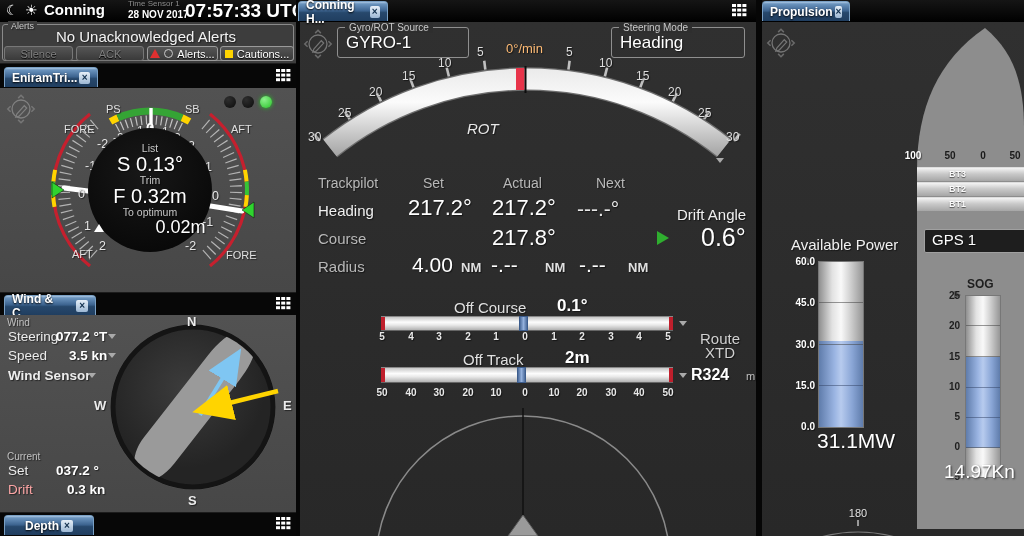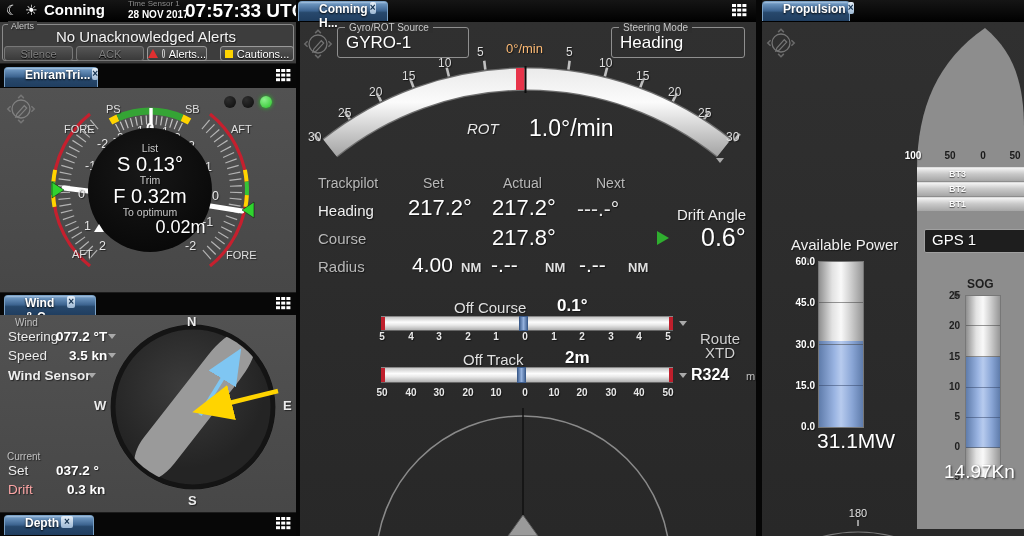--- a/index.html
+++ b/index.html
@@ -5,21 +5,21 @@
   html,body{margin:0;padding:0;background:#111;font-family:"Liberation Sans",sans-serif;}
   #root{position:relative;width:1024px;height:536px;overflow:hidden;background:#262626;}
   .s{position:absolute;white-space:nowrap;text-shadow:1px 1px 1px rgba(0,0,0,.5);}
   .nos{text-shadow:none;}
   .panel-dark{position:absolute;background:linear-gradient(180deg,#303030,#282828);}
   .panel-gray{position:absolute;background:linear-gradient(180deg,#525252,#474747);}
   .strip{position:absolute;background:#070707;border-top:1px solid #1c1c1c;}
   .tab{position:absolute;height:20px;box-sizing:border-box;border-radius:4px 4px 0 0;
        background:linear-gradient(180deg,#aac6e2 0%,#6b94be 10%,#3d6490 46%,#27486c 56%,#203e60 100%);
        border:1px solid #7aa0c4;border-bottom:none;color:#fff;font-size:12px;font-weight:700;
-       display:flex;gap:2px;padding:0 20px;text-shadow:0 1px 2px #000;cursor:default;}
+       display:flex;align-items:center;gap:2px;padding:0 7px;text-shadow:0 1px 2px #000;cursor:default;}
   .tab-close{width:12px;height:12px;border-radius:2px;background:linear-gradient(#e6eff8,#9db8d4);
        color:#12304e;font-size:10px;font-weight:700;line-height:12px;text-align:center;text-shadow:none;}
   .grid-icon{position:absolute;width:15px;height:13px;}
   .grid-icon::before{content:"";position:absolute;left:0;top:0;width:3.6px;height:3.4px;background:#fff;
        box-shadow:5.2px 0 #fff,10.4px 0 #fff,0 4.6px #fff,5.2px 4.6px #fff,10.4px 4.6px #fff,0 9.2px #fff,5.2px 9.2px #fff,10.4px 9.2px #fff;}
   .btn{position:absolute;height:15px;box-sizing:border-box;border:1px solid #9a9a9a;border-radius:3px;
        background:linear-gradient(#555,#3a3a3a);color:#fff;font-size:11px;display:flex;align-items:center;
        justify-content:center;gap:4px;text-shadow:0 1px 1px #000;}
   .btn.disabled{color:#7d7d7d;border-color:#777;}
   .caret{position:absolute;width:0;height:0;border-left:4px solid transparent;border-right:4px solid transparent;border-top:5px solid #aaa;}
@@ -75,21 +75,21 @@
   <div class="s" style="left:0;top:22px;width:296px;height:41px;background:#3d3d3d;"></div>
   <div class="fieldset" style="left:2px;top:24px;width:292px;height:37px;border-color:#8a8a8a;"></div>
   <span class="s" style="left:8px;top:21px;font-size:9px;color:#c8c8c8;background:#3d3d3d;padding:0 3px;">Alerts</span>
   <span class="s" style="left:0;top:28px;width:292px;text-align:center;color:#f2f2f2;font-size:15px;">No Unacknowledged Alerts</span>
   <div class="btn disabled" style="left:4px;top:46px;width:69px;">
     <span>Silence</span>
   </div>
   <div class="btn disabled" style="left:76px;top:46px;width:68px;">
     <span>ACK</span>
   </div>
-  <div class="btn" style="left:147px;top:46px;width:60px;">
+  <div class="btn" style="left:147px;top:46px;width:71px;">
     <span class="tri-red"></span>
     <span class="circ-gray"></span>
     <span>Alerts...</span>
   </div>
   <div class="btn" style="left:220px;top:46px;width:74px;">
     <span class="sq-yellow"></span>
     <span>Cautions...</span>
   </div>
 
   <div class="strip" style="left:0;top:63px;width:296px;height:25px;"></div>
@@ -164,21 +164,21 @@
   </div>
 
   <div class="strip" style="left:0;top:292px;width:296px;height:23px;"></div>
   <div class="tab" style="left:4px;top:295px;width:92px;">
     <span>Wind &amp; C...</span>
     <span class="tab-close">×</span>
   </div>
   <div class="grid-icon" style="left:276px;top:297px;"></div>
 
   <div class="panel-gray" style="left:0;top:315px;width:296px;height:197px;"></div>
-  <span class="s" style="left:7px;top:317px;font-size:10px;color:#c0c0c0;margin-left:8px;">Wind</span>
+  <span class="s" style="left:7px;top:317px;font-size:10px;color:#c0c0c0;">Wind</span>
   <span class="s" style="left:8px;top:329px;font-size:13.5px;color:#ececec;">Steering</span>
   <span class="s" style="left:56px;top:329px;font-size:13.5px;font-weight:700;color:#fff;">077.2 °T</span>
   <i class="caret" style="left:108px;top:334px;"></i>
   <span class="s" style="left:8px;top:348px;font-size:13.5px;color:#ececec;">Speed</span>
   <span class="s" style="left:69px;top:348px;font-size:13.5px;font-weight:700;color:#fff;">3.5 kn</span>
   <i class="caret" style="left:108px;top:353px;"></i>
   <span class="s" style="left:8px;top:368px;font-size:13.5px;font-weight:700;color:#ececec;">Wind Sensor</span>
   <i class="caret" style="left:88px;top:373px;"></i>
 
   <svg class="s" style="left:103px;top:317px;" width="192" height="186" viewBox="0 0 192 186">
@@ -302,21 +302,20 @@
   <span class="s" style="left:369px;top:85px;font-size:12px;color:#ddd;">20</span>
   <span class="s" style="left:338px;top:106px;font-size:12px;color:#ddd;">25</span>
   <span class="s" style="left:308px;top:130px;font-size:12px;color:#ddd;">30</span>
   <span class="s" style="left:566px;top:45px;font-size:12px;color:#ddd;">5</span>
   <span class="s" style="left:599px;top:56px;font-size:12px;color:#ddd;">10</span>
   <span class="s" style="left:636px;top:69px;font-size:12px;color:#ddd;">15</span>
   <span class="s" style="left:668px;top:85px;font-size:12px;color:#ddd;">20</span>
   <span class="s" style="left:698px;top:106px;font-size:12px;color:#ddd;">25</span>
   <span class="s" style="left:726px;top:130px;font-size:12px;color:#ddd;">30</span>
   <span class="s" style="left:467px;top:120px;font-size:15px;color:#e8e8e8;font-style:italic;">ROT</span>
-  <span class="s" style="left:529px;top:115px;font-size:23px;color:#fff;">1.0°/min</span>
   <i class="caret" style="left:716px;top:158px;"></i>
 
   <span class="s" style="left:318px;top:175px;font-size:14px;color:#b8b8b8;">Trackpilot</span>
   <span class="s" style="left:423px;top:175px;font-size:14px;color:#b8b8b8;">Set</span>
   <span class="s" style="left:503px;top:175px;font-size:14px;color:#b8b8b8;">Actual</span>
   <span class="s" style="left:596px;top:175px;font-size:14px;color:#b8b8b8;">Next</span>
   <span class="s" style="left:318px;top:202px;font-size:15px;color:#f0f0f0;">Heading</span>
   <span class="s" style="left:408px;top:195px;font-size:22px;color:#fff;">217.2°</span>
   <span class="s" style="left:492px;top:195px;font-size:22px;color:#fff;">217.2°</span>
   <span class="s" style="left:577px;top:197px;font-size:21px;color:#e8e8e8;">---.-°</span>

